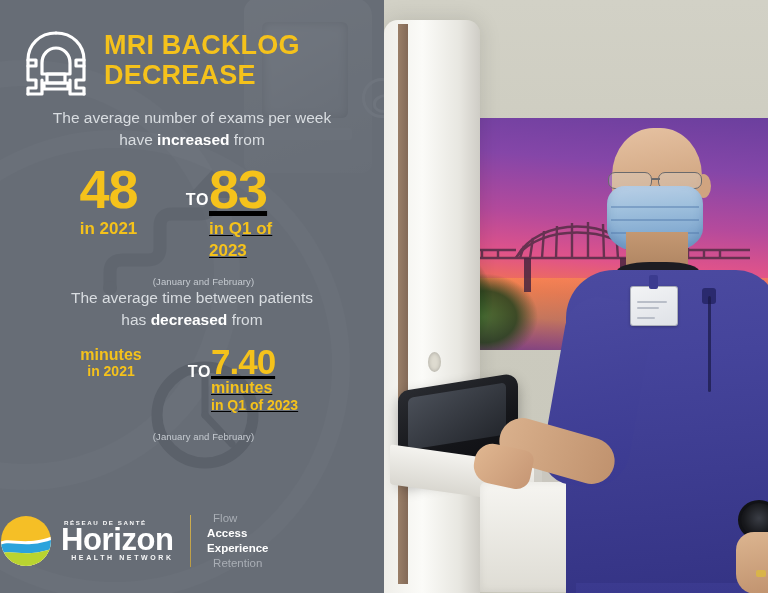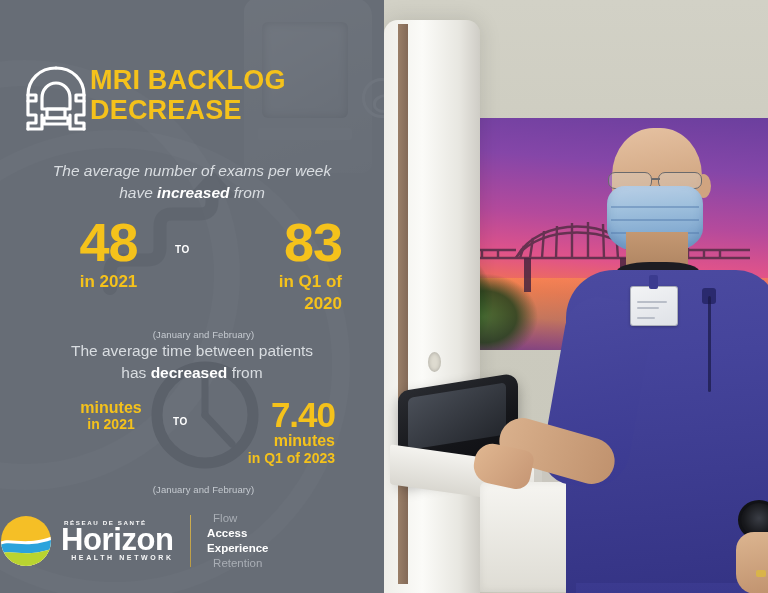--- a/index.html
+++ b/index.html
@@ -88,22 +88,23 @@
     position:absolute;
     left:148px; top:358px;
     width:114px; height:114px;
   }
   .wm-clock svg { width:100%; height:100%; display:block; }
 
   
   .header {
     display:flex;
     align-items:flex-start;
+    gap:14px;
     padding:24px 16px 0 22px;
-    position:relative; z-index:6;margin-top:35px;
+    position:relative; z-index:6;
   }
   .mri-icon { flex:0 0 auto; width:68px; height:70px; margin-top:4px; }
   .mri-icon svg { width:100%; height:100%; display:block; }
   .title {
     color:#f5c21b;
     font-weight:bold;
     font-size:27px;
     line-height:1.12;
     letter-spacing:.2px;
     text-transform:uppercase;
@@ -113,50 +114,51 @@
   
   .statement {
     text-align:center;
     color:#d9dde1;
     font-size:15.5px;
     line-height:1.42;
     font-weight:300;
     position:relative; z-index:6;
   }
   .statement b { color:#ffffff; font-weight:bold; }
-  .s1 { margin-top:27px; padding:0 40px;font-style:italic; }
+  .s1 { margin-top:9px; padding:0 40px; }
   .s2 { margin-top:0; padding:0 32px; }
 
   
   .stat-row {
     position:relative; z-index:6;
     display:flex;
     align-items:flex-start;
     justify-content:center;
     gap:0;
   }
   .stat-side { width:133px; text-align:center; }
   .stat-side.left  { text-align:center; }
-  .stat-side.right { text-align:right; }
+  .stat-side.right { text-align:left;text-decoration:underline; }
   .big-num {
     color:#f5c21b;
     font-weight:bold;
     line-height:.96;
     letter-spacing:-1px;
   }
   .sub-label {
     color:#f5c21b;
     font-weight:bold;
     line-height:1.06;
   }
   .to-word {
     color:#ffffff;
     font-weight:bold;
-    font-size:10px;
+    font-size:16px;
     letter-spacing:.6px;
+    text-align:right;
   }
 
   
   .row1 { margin-top:13px; }
   .row1 .big-num { font-size:54px; }
   .row1 .sub-label { font-size:17px; margin-top:4px; }
   .row1 .to-word { margin-top:27px; width:34px; }
 
   
   .row2 { margin-top:14px; }
@@ -491,21 +493,21 @@
 
     <div class="stat-row row1">
       <div class="stat-side left">
         <div class="big-num">48</div>
         <div class="sub-label">in 2021</div>
       </div>
       <div class="to-word">TO</div>
       <div class="stat-side right">
         <div class="big-num">83</div>
         <div class="sub-label">in Q1 of</div>
-        <div class="sub-label">2020</div>
+        <div class="sub-label">2023</div>
       </div>
     </div>
 
     <div class="caption cap1">(January and February)</div>
 
     <div class="statement s2" style="">
       <div>The average time between patients</div>
       <div>
         <span>has </span><b>decreased</b><span> from</span>
       </div>

